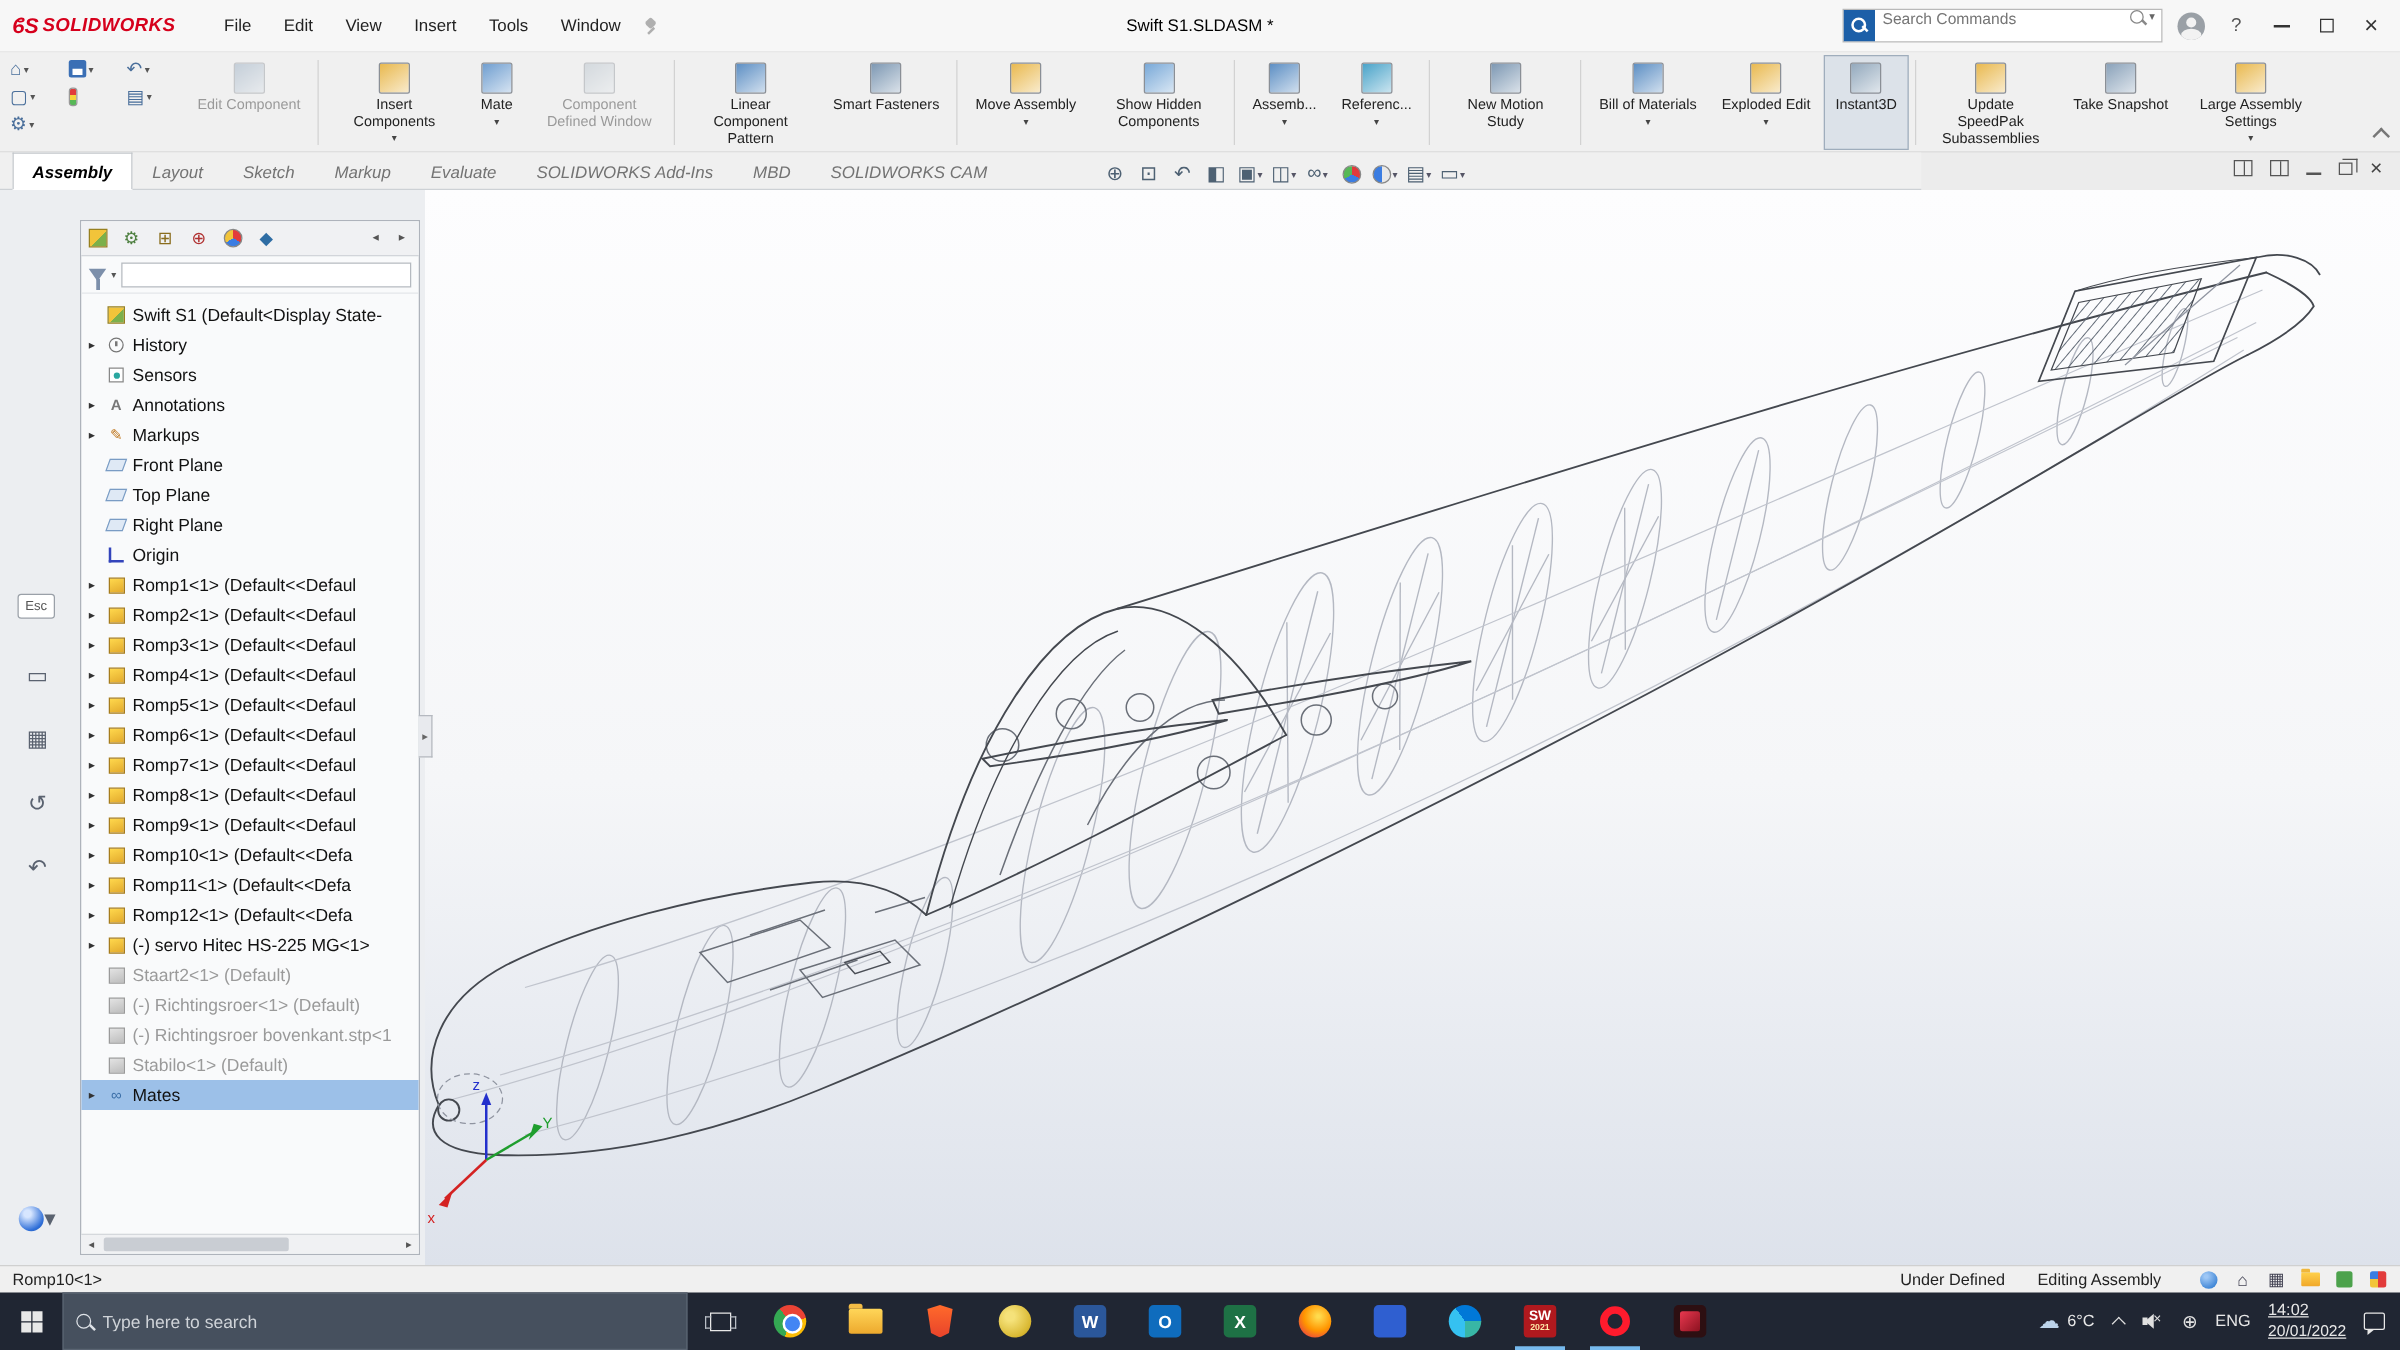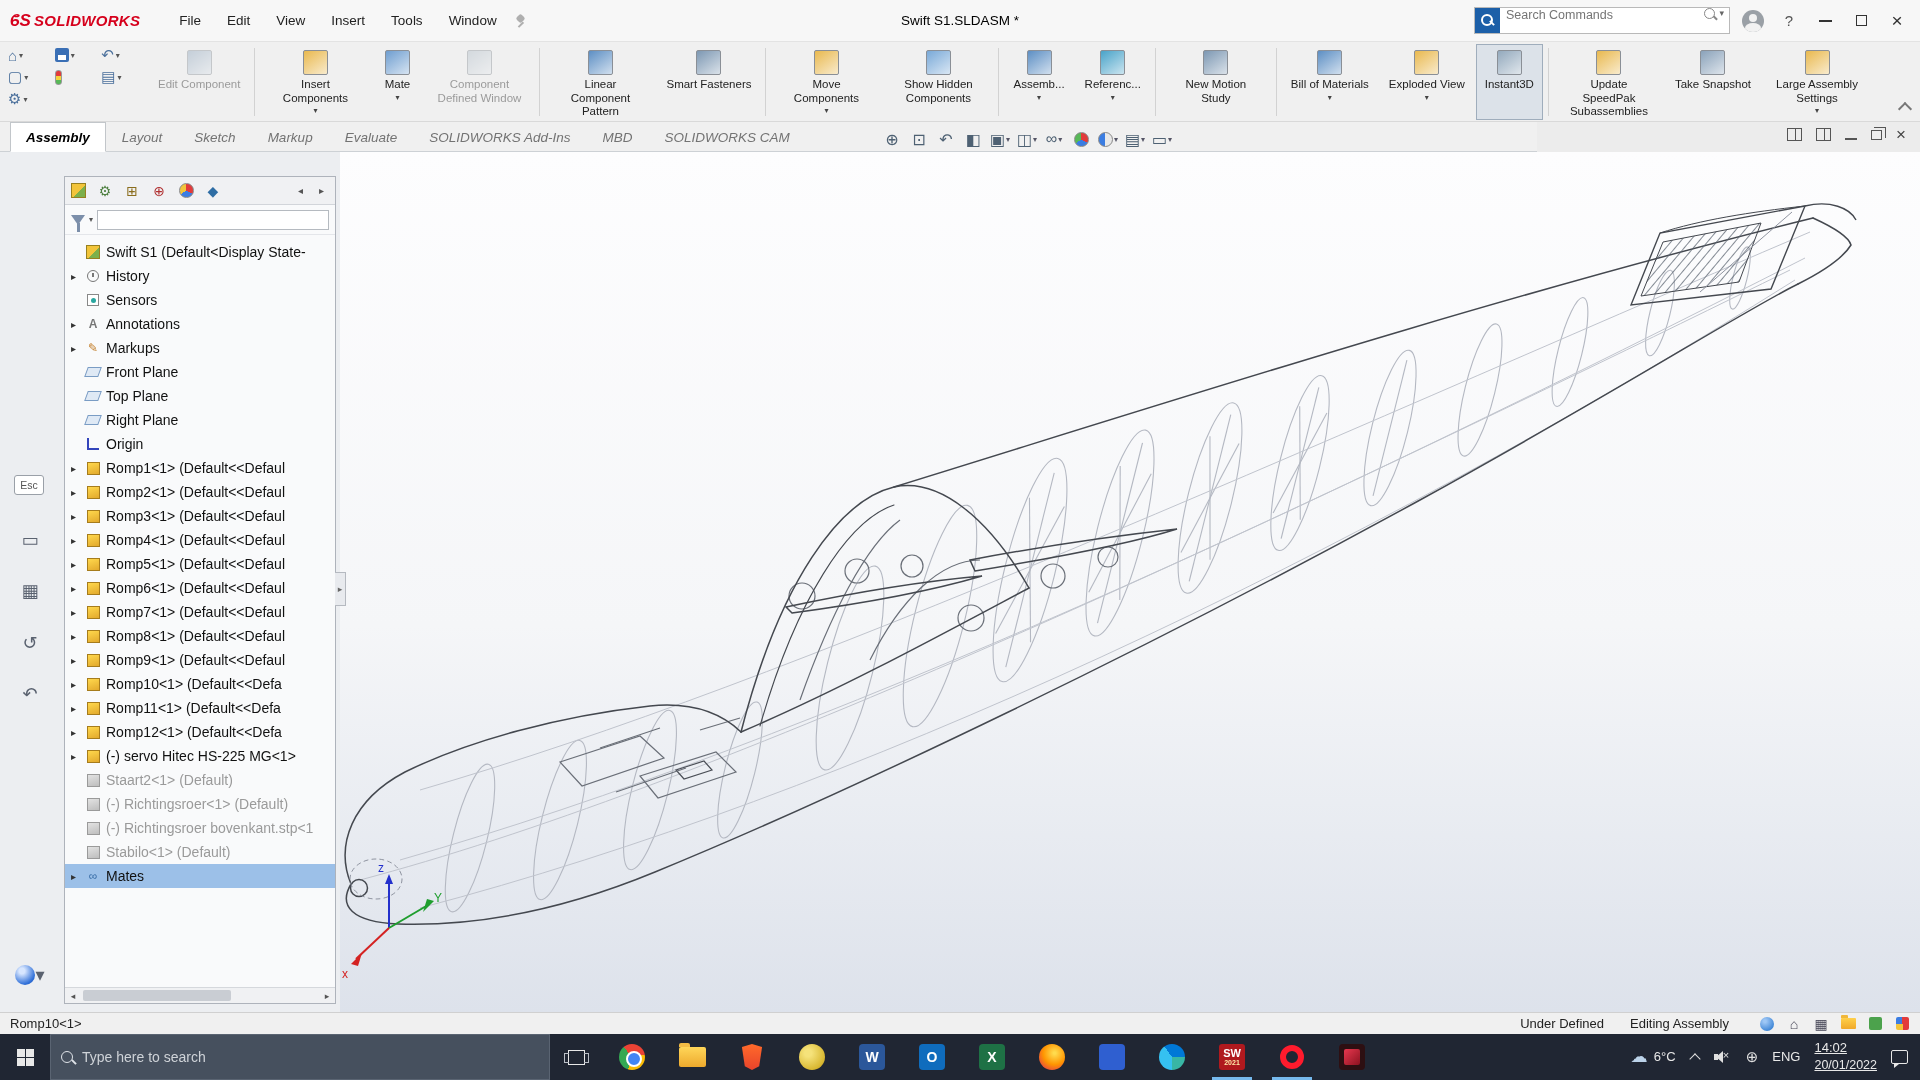--- a/index.html
+++ b/index.html
@@ -282,21 +282,21 @@
         <span class="rlabel">Linear Component Pattern</span>
         <span class="caret">▾</span>
       </div>
       <div class="ribbon-btn">
         <span class="ric" style="background: linear-gradient(145deg, rgb(125, 152, 179) 0%, rgb(255, 255, 255) 140%);"></span>
         <span class="rlabel">Smart Fasteners</span>
       </div>
       <div class="ribbon-sep"></div>
       <div class="ribbon-btn">
         <span class="ric" style="background: linear-gradient(145deg, rgb(233, 185, 79) 0%, rgb(255, 255, 255) 140%);"></span>
-        <span class="rlabel">Move Components</span>
+        <span class="rlabel">Move Assembly</span>
         <span class="caret">▾</span>
       </div>
       <div class="ribbon-btn">
         <span class="ric" style="background: linear-gradient(145deg, rgb(121, 169, 216) 0%, rgb(255, 255, 255) 140%);"></span>
         <span class="rlabel">Show Hidden Components</span>
       </div>
       <div class="ribbon-sep"></div>
       <div class="ribbon-btn">
         <span class="ric" style="background: linear-gradient(145deg, rgb(93, 143, 196) 0%, rgb(255, 255, 255) 140%);"></span>
         <span class="rlabel">Assemb...</span>
@@ -313,21 +313,21 @@
         <span class="rlabel">New Motion Study</span>
       </div>
       <div class="ribbon-sep"></div>
       <div class="ribbon-btn">
         <span class="ric" style="background: linear-gradient(145deg, rgb(93, 143, 196) 0%, rgb(255, 255, 255) 140%);"></span>
         <span class="rlabel">Bill of Materials</span>
         <span class="caret">▾</span>
       </div>
       <div class="ribbon-btn">
         <span class="ric" style="background: linear-gradient(145deg, rgb(233, 185, 79) 0%, rgb(255, 255, 255) 140%);"></span>
-        <span class="rlabel">Exploded View</span>
+        <span class="rlabel">Exploded Edit</span>
         <span class="caret">▾</span>
       </div>
       <div class="ribbon-btn active">
         <span class="ric" style="background: linear-gradient(145deg, rgb(147, 169, 189) 0%, rgb(255, 255, 255) 140%);"></span>
         <span class="rlabel">Instant3D</span>
       </div>
       <div class="ribbon-sep"></div>
       <div class="ribbon-btn">
         <span class="ric" style="background: linear-gradient(145deg, rgb(233, 185, 79) 0%, rgb(255, 255, 255) 140%);"></span>
         <span class="rlabel">Update SpeedPak Subassemblies</span>

